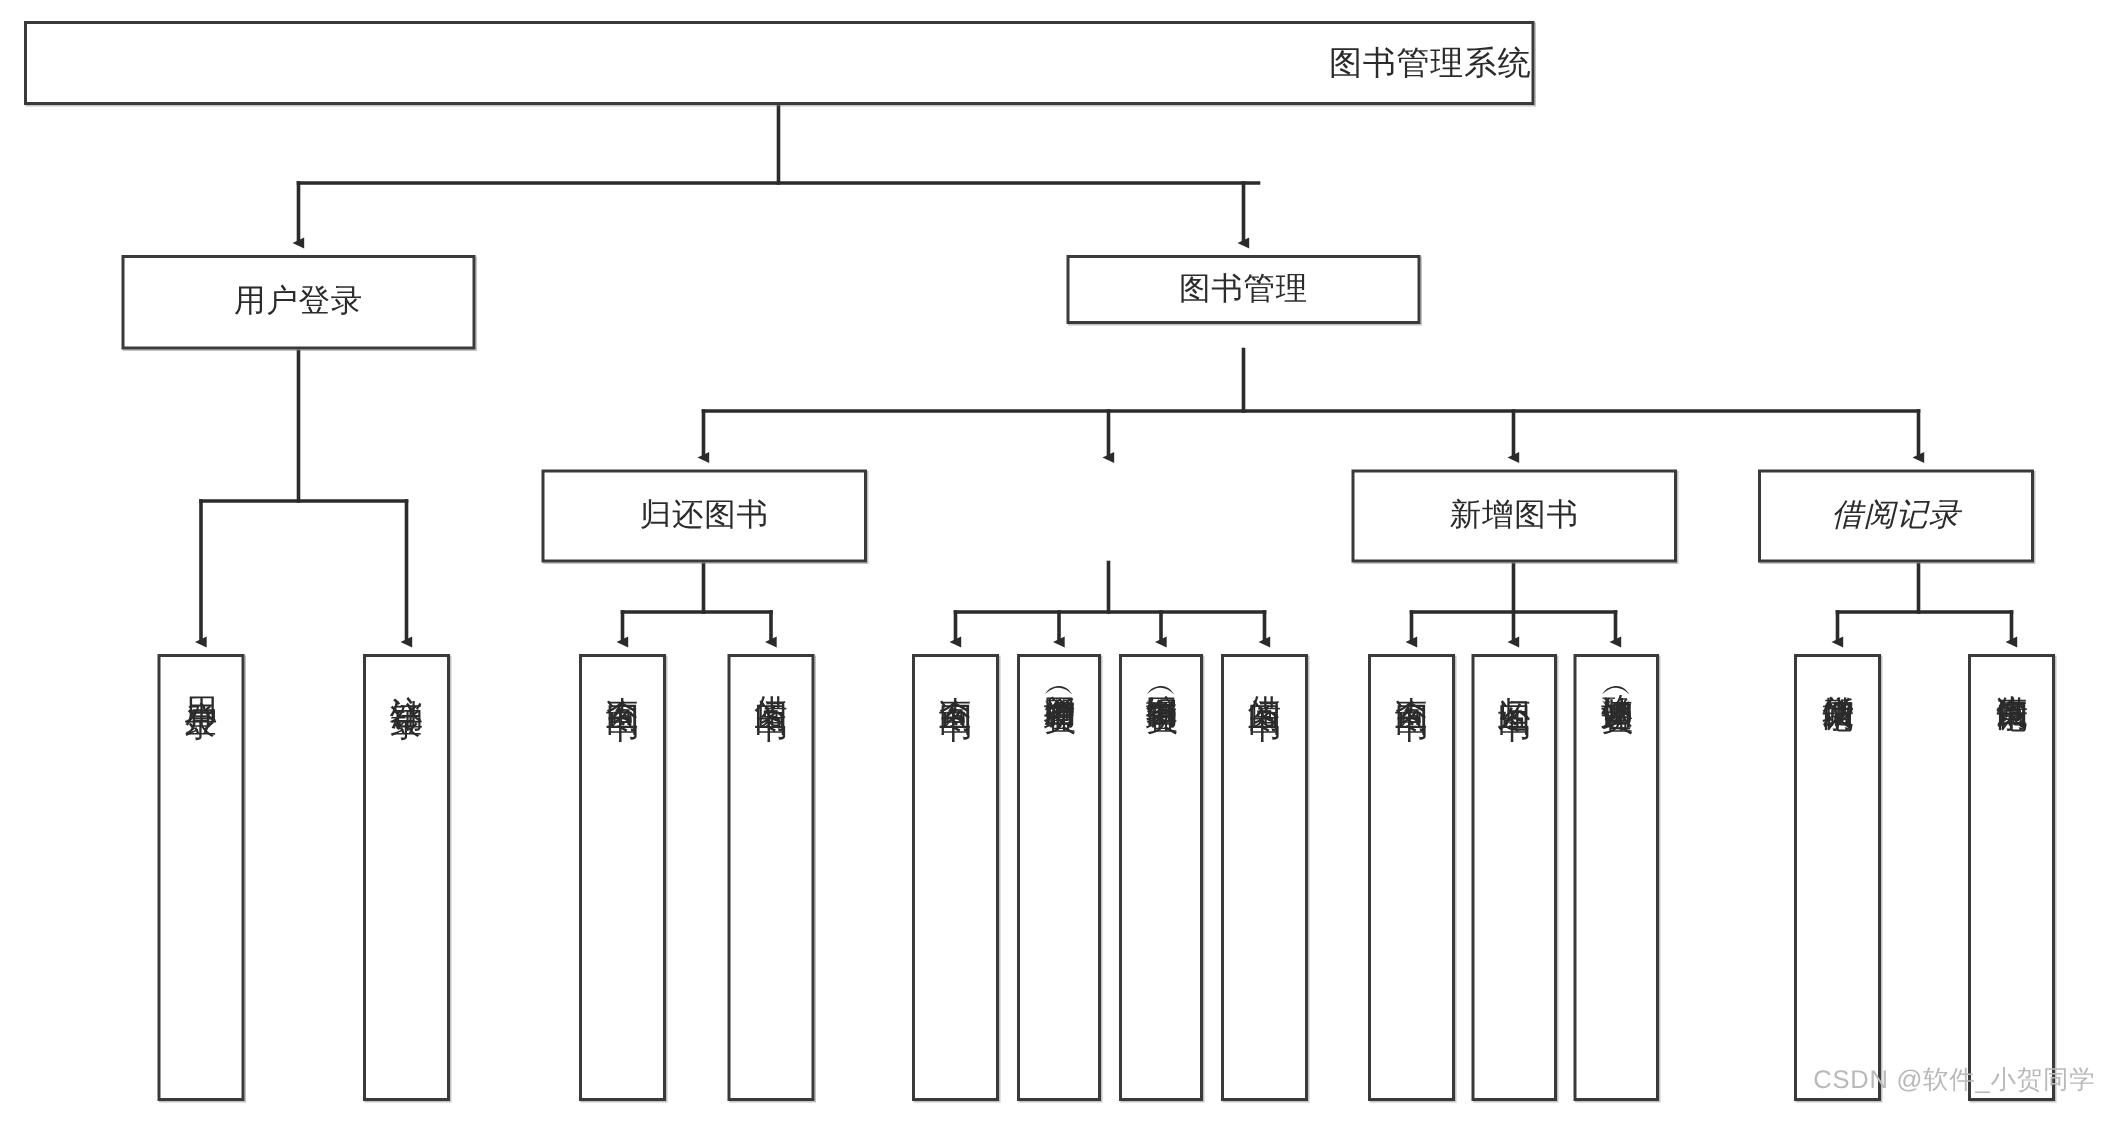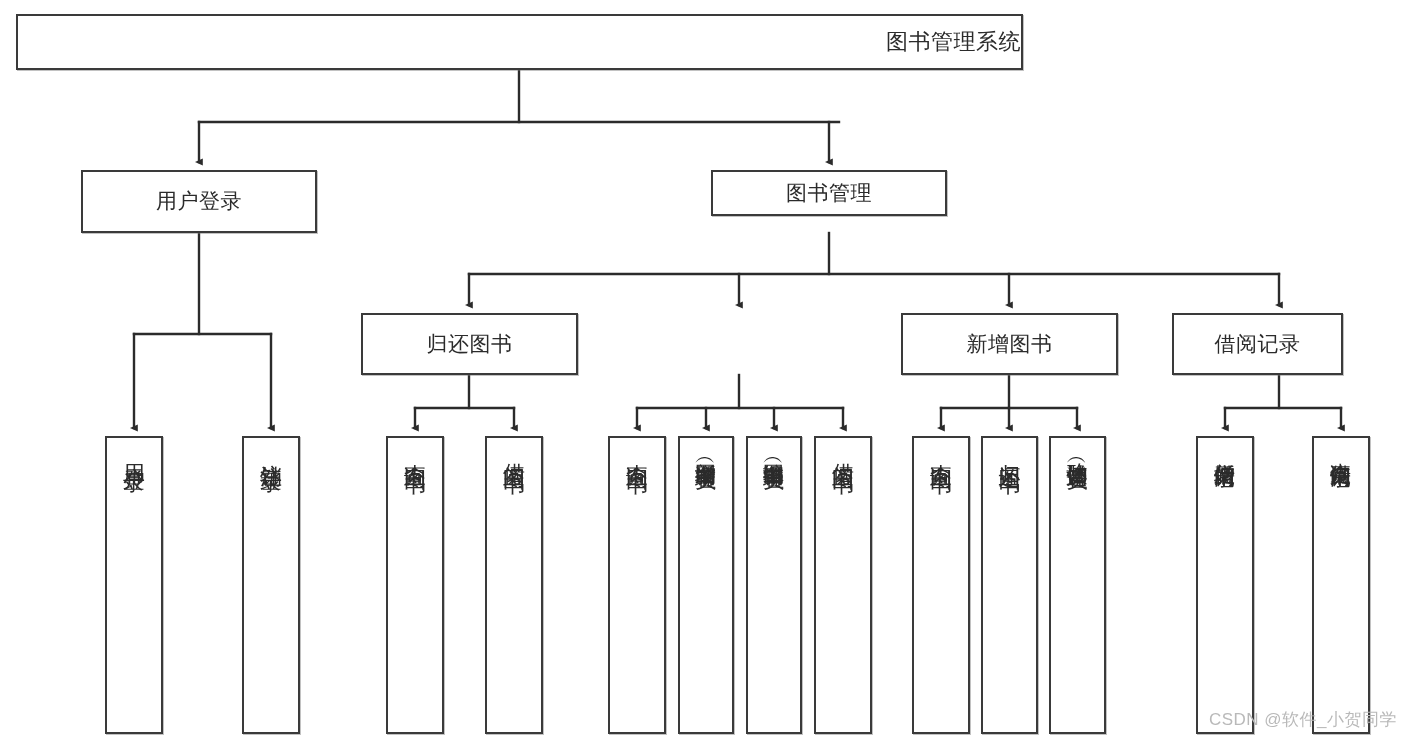--- a/index.html
+++ b/index.html
@@ -145,21 +145,21 @@
   <div class="node h" style="left:711px; top:170px; width:236px; height:46px;">
     <span class="label">图书管理</span>
   </div>
 
   <div class="node h" style="left:361px; top:313px; width:217px; height:62px;">
     <span class="label">归还图书</span>
   </div>
   <div class="node h" style="left:901px; top:313px; width:217px; height:62px;">
     <span class="label">新增图书</span>
   </div>
-  <div class="node h" style="left:1172px; top:313px; width:171px; height:62px;">
+  <div class="node h" style="left:1172px; top:313px; width:184px; height:62px;font-style:italic;">
     <span class="label">借阅记录</span>
   </div>
 
   <div class="node v" style="left:105px; top:436px; width:58px; height:298px;">
     <span class="label">用户登录</span>
   </div>
   <div class="node v" style="left:242px; top:436px; width:58px; height:298px;">
     <span class="label">注销登录</span>
   </div>
 

